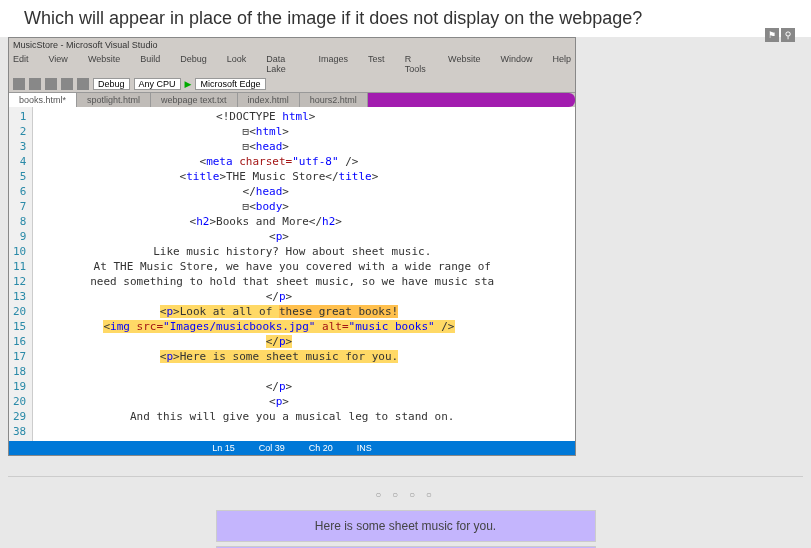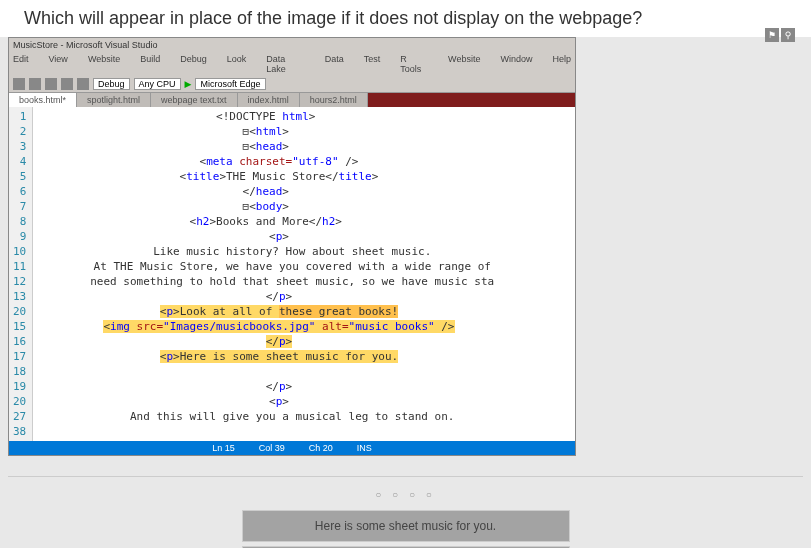--- a/index.html
+++ b/index.html
@@ -7,42 +7,42 @@
   
   .question { background: #fff; padding: 8px 24px; font-size: 18px; font-weight: 500; color: #333; }
   
   .vs-container { background: #c8c4c0; padding: 0; margin: 0 8px; border: 1px solid #888; width: 568px; }
   .vs-title { font-size: 9px; padding: 2px 4px; color: #333; background: #d0ccc8; }
   .vs-menu { display: flex; gap: 20px; padding: 2px 4px; font-size: 9px; color: #444; background: #d0ccc8; }
   .vs-menu span { cursor: default; }
   .vs-toolbar { display: flex; align-items: center; gap: 4px; padding: 2px 4px; font-size: 9px; background: #d0ccc8; border-bottom: 1px solid #999; }
   .vs-toolbar .tb-icon { width: 12px; height: 12px; background: #888; display: inline-block; }
   .vs-toolbar .dropdown { background: #fff; border: 1px solid #999; padding: 0 4px; font-size: 9px; }
-  .vs-tabs { display: flex; background: #7f1d1d; font-size: 9px; }
+  .vs-tabs { display: flex; background: #a21caf; font-size: 9px; border-radius: 6px; }
   .vs-tab { padding: 2px 10px; background: #c0bcb8; border-right: 1px solid #999; color: #555; }
   .vs-tab.active { background: #fff; }
   
   .code-area { display: flex; background: #fff; font-family: 'Consolas', monospace; font-size: 11px; line-height: 15px; }
   .gutter { background: #f0f0f0; color: #2a8aa8; text-align: right; padding: 2px 6px 2px 4px; border-right: 1px solid #ccc; user-select: none; }
   .gutter div { height: 15px; }
   .code { padding: 2px 4px; white-space: pre; color: #333; text-align: center; }
   .code .line { height: 15px; }
   .code .blue { color: #0000ff; }
   .code .red { color: #a31515; }
   .code .hl { background: #ffd966; }
   .code .sel { background: #ffc04d; margin-top: 10px; }
   
   .vs-status { background: #0078d7; color: #fff; font-size: 9px; padding: 2px 8px; display: flex; justify-content: center; gap: 24px; }
   
   .bottom-area { margin-top: 20px; padding: 0 8px; }
   .divider { border-top: 1px solid #ccc; margin-bottom: 12px; }
   .dots { text-align: center; font-size: 10px; letter-spacing: 4px; color: #999; margin-bottom: 10px; }
   
   .options { display: flex; flex-direction: column; gap: 4px; align-items: center; }
-  .option { width: 328px; padding: 8px 12px; background: #a3a3a3; color: #444; font-size: 12px; text-align: center; border: 1px solid #ccc; cursor: pointer; }
+  .option { width: 380px; padding: 8px 12px; background: #c4b5fd; color: #444; font-size: 12px; text-align: center; border: 1px solid #ccc; cursor: pointer; }
   
   .top-right-icons { position: absolute; top: 28px; right: 16px; display: flex; gap: 2px; }
   .top-right-icons span { width: 14px; height: 14px; background: #888; display: inline-block; font-size: 9px; color: #fff; text-align: center; line-height: 14px; }
 </style>
 </head>
 <body>
 
 <div class="question">Which will appear in place of the image if it does not display on the webpage?</div>
 
 <div class="top-right-icons">
@@ -53,21 +53,21 @@
 <div class="vs-container">
   <div class="vs-title">MusicStore - Microsoft Visual Studio</div>
   <div class="vs-menu">
     <span>Edit</span>
     <span>View</span>
     <span>Website</span>
     <span>Build</span>
     <span>Debug</span>
     <span>Look</span>
     <span>Data Lake</span>
-    <span>Data</span>
+    <span>Images</span>
     <span>Test</span>
     <span>R Tools</span>
     <span>Website</span>
     <span>Window</span>
     <span>Help</span>
   </div>
   <div class="vs-toolbar">
     <span class="tb-icon"></span>
     <span class="tb-icon"></span>
     <span class="tb-icon"></span>
@@ -100,21 +100,21 @@
         <div>11</div>
         <div>12</div>
         <div>13</div>
         <div>20</div>
         <div>15</div>
         <div>16</div>
         <div>17</div>
         <div>18</div>
         <div>19</div>
         <div>20</div>
-        <div>27</div>
+        <div>29</div>
         <div>38</div>
       </div>
     <div class="code" id="code"><div class="line">&lt;!DOCTYPE <span class="blue">html</span>&gt;</div><div class="line">⊟&lt;<span class="blue">html</span>&gt;</div><div class="line">⊟&lt;<span class="blue">head</span>&gt;</div><div class="line">    &lt;<span class="blue">meta</span> <span class="red">charset=</span><span class="blue">"utf-8"</span> /&gt;</div><div class="line">    &lt;<span class="blue">title</span>&gt;THE Music Store&lt;/<span class="blue">title</span>&gt;</div><div class="line">&lt;/<span class="blue">head</span>&gt;</div><div class="line">⊟&lt;<span class="blue">body</span>&gt;</div><div class="line">&lt;<span class="blue">h2</span>&gt;Books and More&lt;/<span class="blue">h2</span>&gt;</div><div class="line">    &lt;<span class="blue">p</span>&gt;</div><div class="line">        Like music history? How about sheet music.</div><div class="line">        At THE Music Store, we have you covered with a wide range of</div><div class="line">        need something to hold that sheet music, so we have music sta</div><div class="line">    &lt;/<span class="blue">p</span>&gt;</div><div class="line">    <span class="hl">&lt;<span class="blue">p</span>&gt;Look at all of <span class="sel">these great books!</span></span></div><div class="line">    <span class="hl">&lt;<span class="blue">img</span> <span class="red">src=</span><span class="blue">"Images/musicbooks.jpg"</span> <span class="red">alt=</span><span class="blue">"music books"</span> /&gt;</span></div><div class="line">    <span class="hl">&lt;/<span class="blue">p</span>&gt;</span></div><div class="line">    <span class="hl">&lt;<span class="blue">p</span>&gt;Here is some sheet music for you.</span></div><div class="line"></div><div class="line">    &lt;/<span class="blue">p</span>&gt;</div><div class="line">    &lt;<span class="blue">p</span>&gt;</div><div class="line">        And this will give you a musical leg to stand on.</div><div class="line"></div></div>
   </div>
   <div class="vs-status">
     <span>Ln 15</span>
     <span>Col 39</span>
     <span>Ch 20</span>
     <span>INS</span>
   </div>

